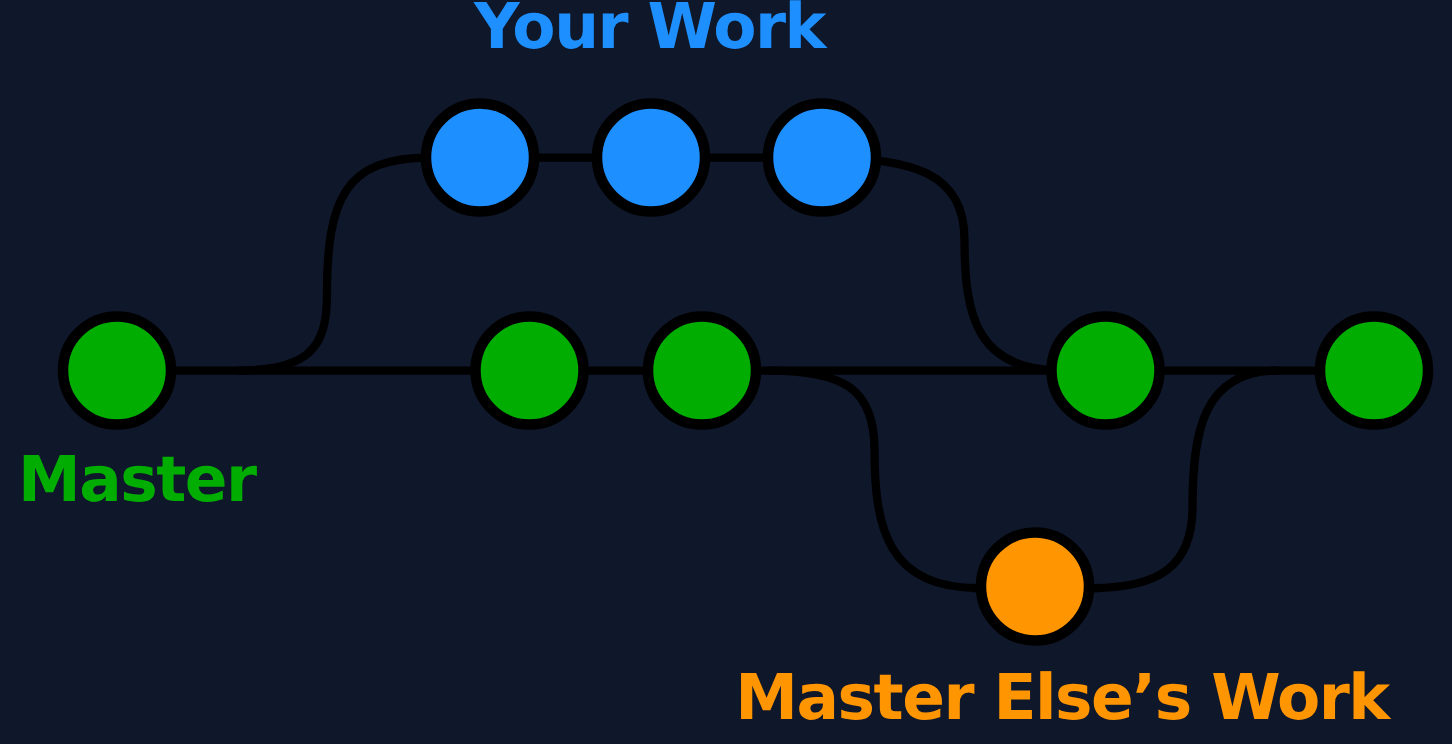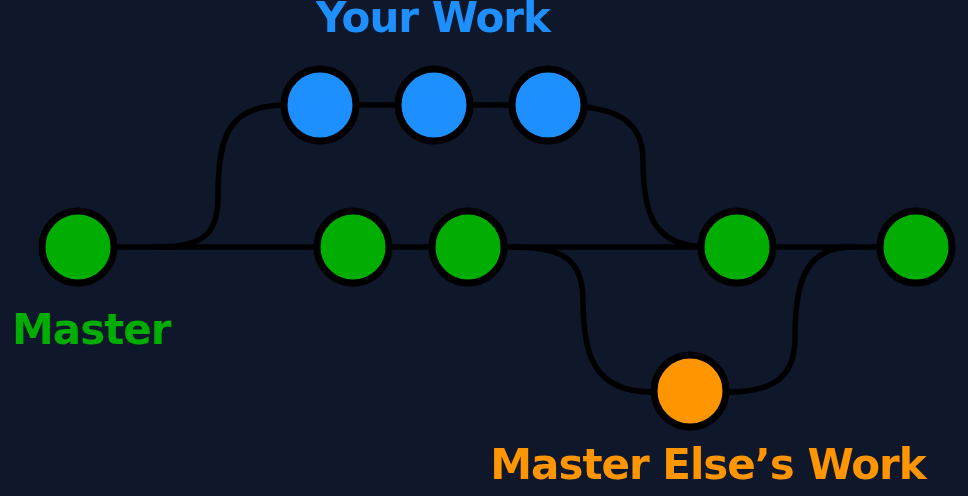--- a/index.html
+++ b/index.html
@@ -32,21 +32,20 @@
     user-select: none;
   }
   .label-your-work {
     left: 433px;
     top: -3px;
     transform: translateX(-50%);
   }
   .label-master {
     left: 12px;
     top: 299px;
-    margin-top: 10px;
   }
   .label-someone {
     left: 708px;
     top: 444px;
     transform: translateX(-50%);
   }
 </style>
 </head>
 <body>
 

